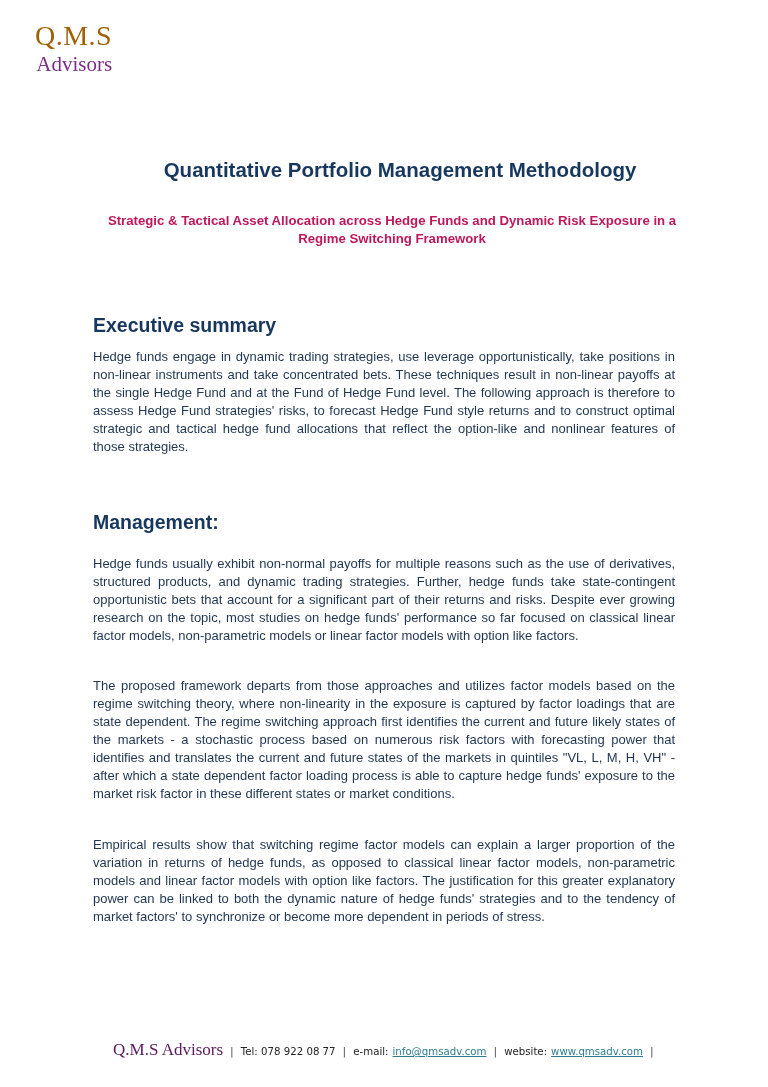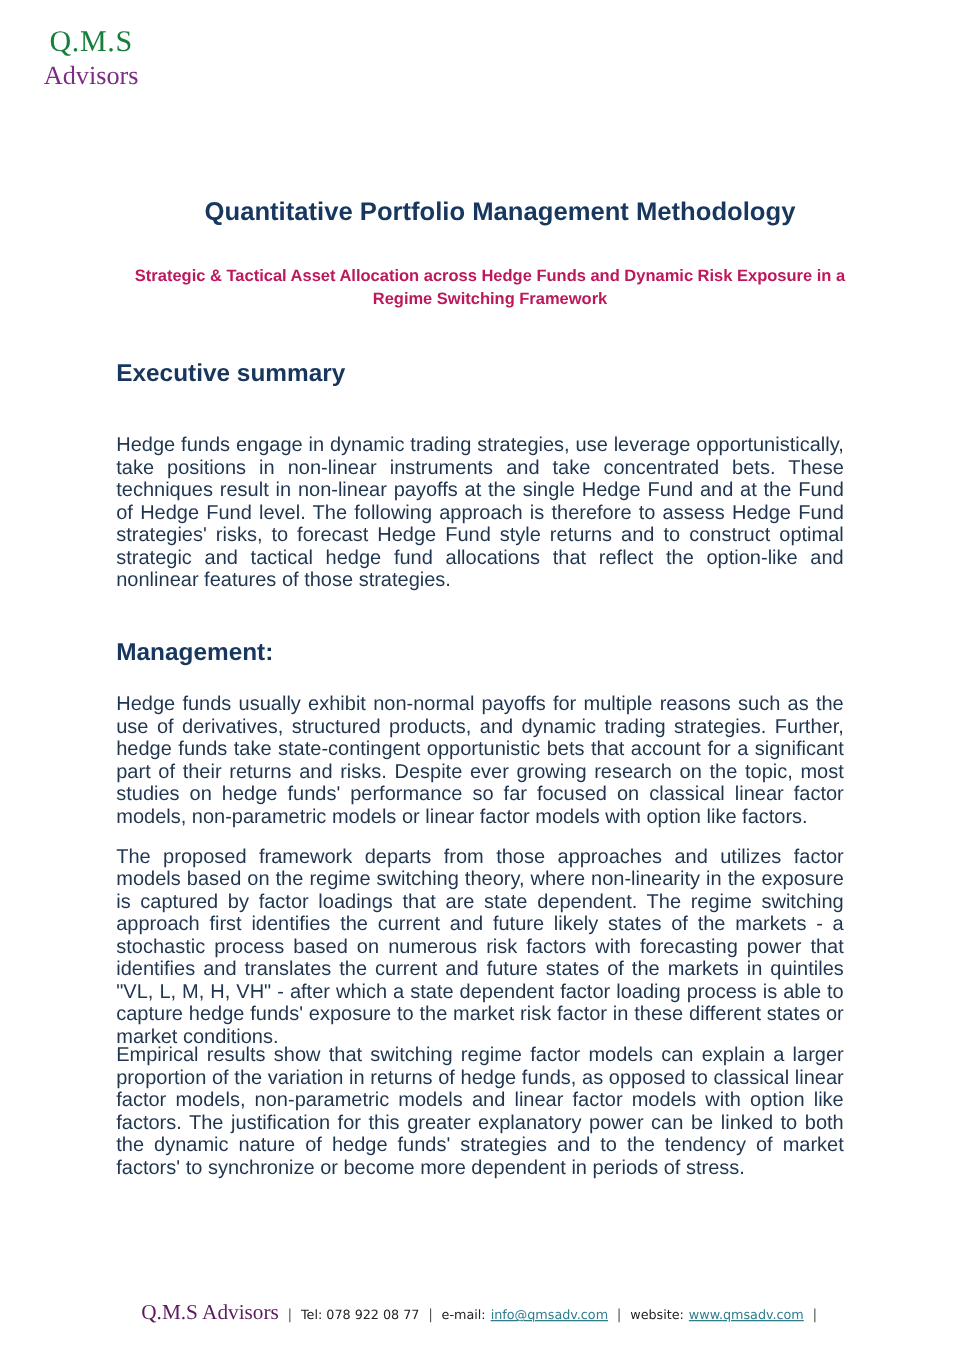--- a/index.html
+++ b/index.html
@@ -1,45 +1,45 @@
 <!DOCTYPE html>
 <html><head>
   <meta charset="utf-8">
   <style>
     html, body { margin: 0; padding: 0; background: #ffffff; }
     body { width: 768px; height: 1087px; position: relative; overflow: hidden; }
     .logo { position: absolute; left: 35px; top: 22px; font-family: "Liberation Serif", serif; line-height: 1; }
-    .logo .l1 { font-size: 24px; color: #15803d; letter-spacing: 0.5px; text-align: center; }
+    .logo .l1 { font-size: 28px; color: #a16207; letter-spacing: 0.5px; }
     .logo .l2 { font-size: 21px; color: #7b2c85; margin-top: 4px; text-align: right; }
     .title { position: absolute; left: 0; width: 768px; top: 158px; text-align: center;
       font-family: "Liberation Sans", sans-serif; font-weight: bold; font-size: 20.5px; color: #17375e; margin-left: 16px; }
     .subtitle { position: absolute; left: 96px; width: 592px; top: 212px; text-align: center;
       font-family: "Liberation Sans", sans-serif; font-weight: bold; font-size: 13.2px; line-height: 18px; color: #be185d; }
     .h2 { position: absolute; left: 93px; font-family: "Liberation Sans", sans-serif; font-weight: bold;
       font-size: 19.5px; color: #17375e; }
     .para { position: absolute; left: 93px; width: 582px; font-family: "Liberation Sans", sans-serif;
-      font-size: 16px; line-height: 18px; color: #1f3550; text-align: justify; margin: 0; }
+      font-size: 13px; line-height: 18px; color: #1f3550; text-align: justify; margin: 0; }
     .footer { position: absolute; left: 113px; top: 1040px; white-space: nowrap; }
     .footer .brand { font-family: "Liberation Serif", serif; font-size: 17px; color: #5b1a5e; }
     .footer .info { font-family: "DejaVu Sans", sans-serif; font-size: 10.2px; color: #222; }
     .footer .sep { font-family: "DejaVu Sans", sans-serif; font-size: 11px; color: #555; margin: 0 3px; }
     .footer a { color: #2e7d8c; text-decoration: underline; }
   </style>
 </head>
 <body>
 
 <div class="logo">
   <div class="l1">Q.M.S</div>
   <div class="l2">Advisors</div>
 </div>
 
 <div class="title">Quantitative Portfolio Management Methodology</div>
 <div class="subtitle">Strategic &amp; Tactical Asset Allocation across Hedge Funds and Dynamic Risk Exposure in a Regime Switching Framework</div>
 
-<div class="h2" style="top:288px">Executive summary</div>
+<div class="h2" style="top:314px">Executive summary</div>
 <p class="para" style="top:348px">Hedge funds engage in dynamic trading strategies, use leverage opportunistically, take positions in non-linear instruments and take concentrated bets. These techniques result in non-linear payoffs at the single Hedge Fund and at the Fund of Hedge Fund level. The following approach is therefore to assess Hedge Fund strategies' risks, to forecast Hedge Fund style returns and to construct optimal strategic and tactical hedge fund allocations that reflect the option-like and nonlinear features of those strategies.</p>
 
 <div class="h2" style="top:511px">Management:</div>
 <p class="para" style="top:555px">Hedge funds usually exhibit non-normal payoffs for multiple reasons such as the use of derivatives, structured products, and dynamic trading strategies. Further, hedge funds take state-contingent opportunistic bets that account for a significant part of their returns and risks. Despite ever growing research on the topic, most studies on hedge funds' performance so far focused on classical linear factor models, non-parametric models or linear factor models with option like factors.</p>
 <p class="para" style="top:677px">The proposed framework departs from those approaches and utilizes factor models based on the regime switching theory, where non-linearity in the exposure is captured by factor loadings that are state dependent. The regime switching approach first identifies the current and future likely states of the markets - a stochastic process based on numerous risk factors with forecasting power that identifies and translates the current and future states of the markets in quintiles "VL, L, M, H, VH" - after which a state dependent factor loading process is able to capture hedge funds' exposure to the market risk factor in these different states or market conditions.</p>
 <p class="para" style="top:836px">Empirical results show that switching regime factor models can explain a larger proportion of the variation in returns of hedge funds, as opposed to classical linear factor models, non-parametric models and linear factor models with option like factors. The justification for this greater explanatory power can be linked to both the dynamic nature of hedge funds' strategies and to the tendency of market factors' to synchronize or become more dependent in periods of stress.</p>
 
 <div class="footer">
   <span class="brand">Q.M.S Advisors</span>
   <span class="sep">|</span>

